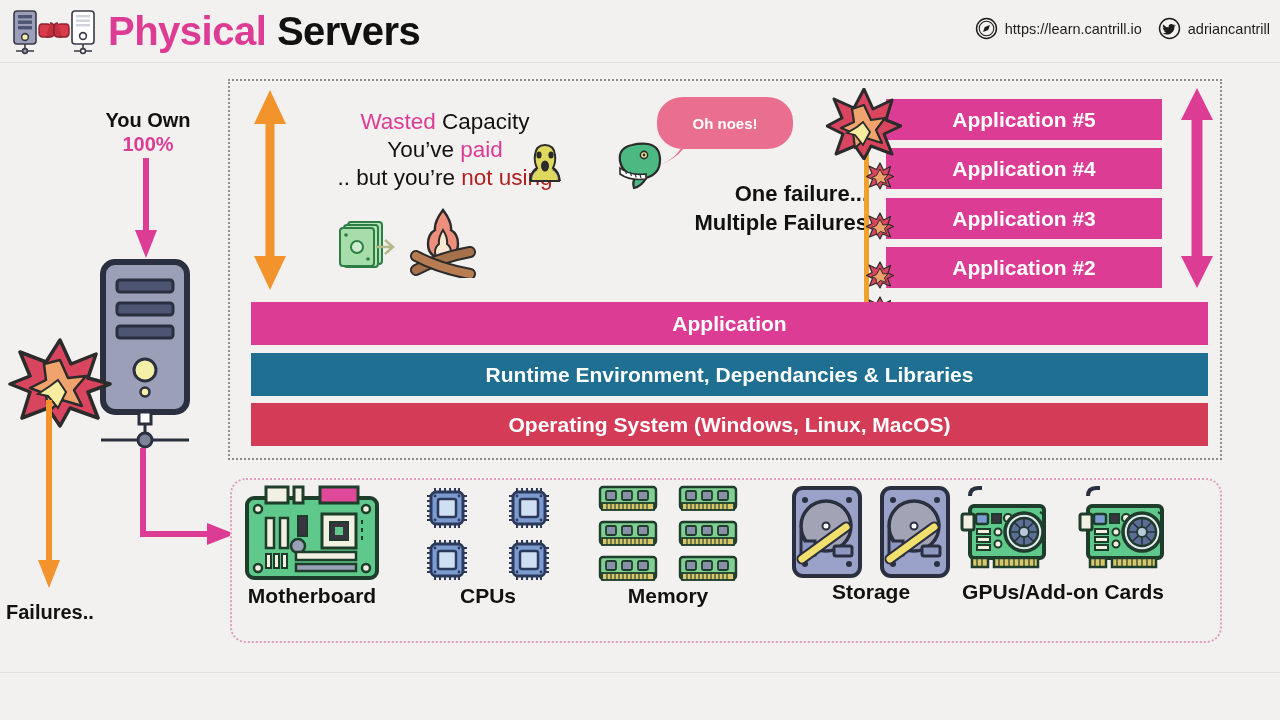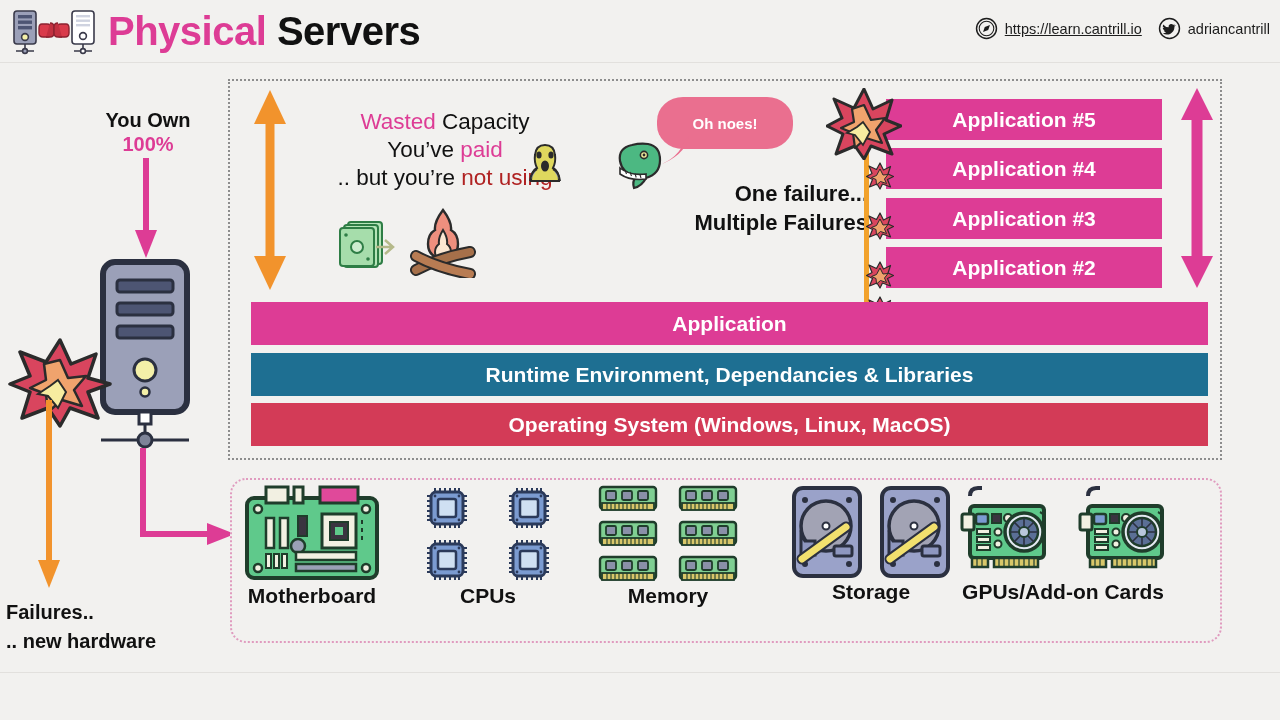--- a/index.html
+++ b/index.html
@@ -24,21 +24,21 @@
     white-space: nowrap; line-height: 54px;
   }
   .t-pink { color: #dd3c95; }
   .t-black { color: #111111; }
   #header-links {
     position: absolute; right: 10px; top: 17px;
     display: flex; align-items: center; gap: 16px;
   }
   .hdr-link { display: flex; align-items: center; gap: 7px; }
   .hdr-link .lbl { font-size: 14.5px; color: #1d1d1d; }
-  .hdr-link .lbl.ul { text-decoration: underline; }
+  .hdr-link .lbl.ul { }
   .circ-ico { width: 23px; height: 23px; flex: 0 0 23px; }
 
   
   #main-box {
     position: absolute; left: 228px; top: 79px; width: 994px; height: 381px;
     border: 2px dotted #8d8d8d; background: #f2f1ef;
   }
 
   
   #wasted-arrow { position: absolute; left: 250px; top: 90px; width: 40px; height: 200px; }
@@ -212,21 +212,20 @@
     <path d="M13 188 L2 160 L24 160 Z" fill="#f2932c"></path>
   </svg>
 
   <svg id="pink-elbow" viewBox="0 0 102 108">
     <path d="M8 0 V86 H78" stroke="#dd3c95" stroke-width="6" fill="none"></path>
     <path d="M100 86 L72 75 L72 97 Z" fill="#dd3c95"></path>
   </svg>
 
   <div id="failures-text">
     <div>Failures..</div>
-    <div>.. new hardware</div>
   </div>
 
   <div id="main-box"></div>
 
   <svg id="wasted-arrow" viewBox="0 0 40 200">
     <path d="M20 28 v144" stroke="#f2932c" stroke-width="9" fill="none"></path>
     <path d="M20 0 L4 34 L36 34 Z" fill="#f2932c"></path>
     <path d="M20 200 L4 166 L36 166 Z" fill="#f2932c"></path>
   </svg>
 

